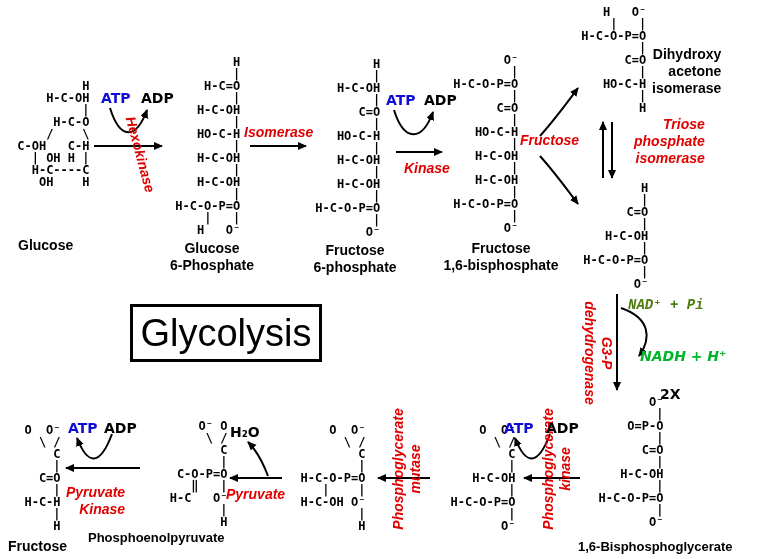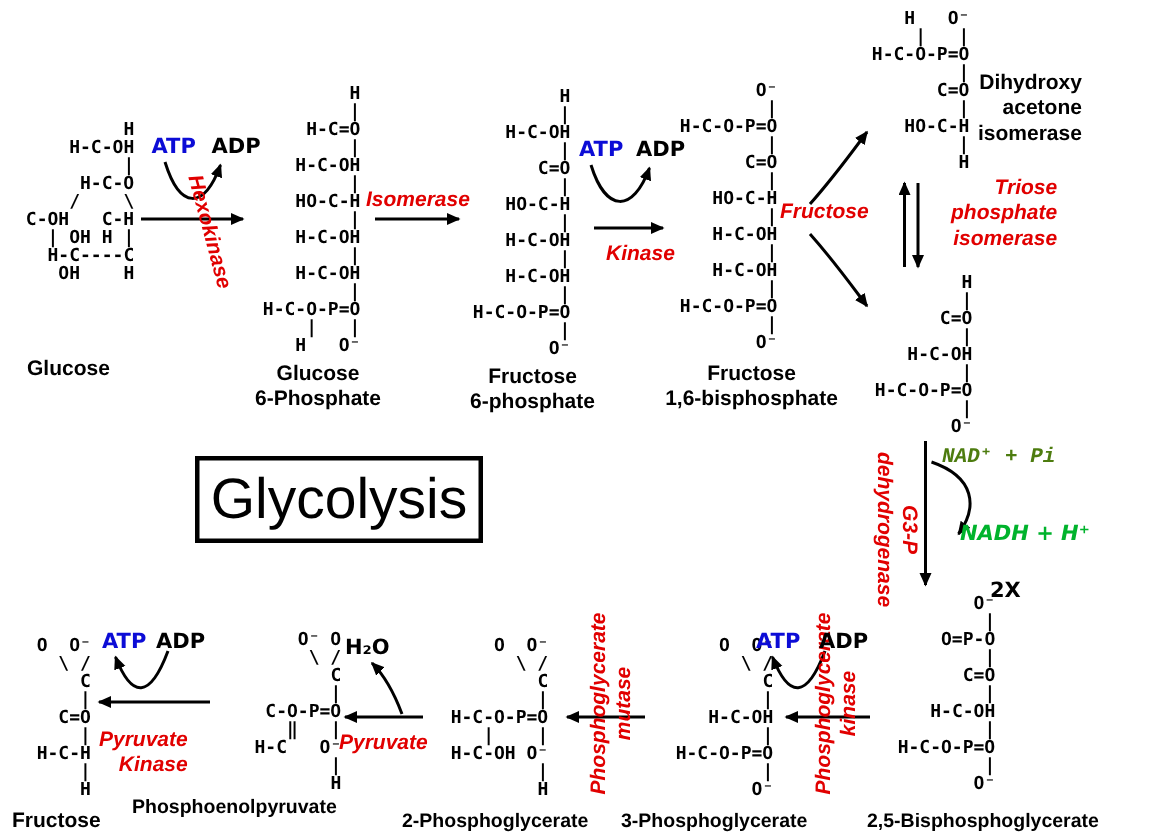--- a/index.html
+++ b/index.html
@@ -199,23 +199,21 @@
   <div class="abs mol-label" style="left:18px;top:237px">Glucose</div>
   <div class="abs mol-label" style="left:162px;top:240px;width:100px;text-align:center">Glucose
 6-Phosphate</div>
   <div class="abs mol-label" style="left:300px;top:242px;width:110px;text-align:center">Fructose
 6-phosphate</div>
   <div class="abs mol-label" style="left:436px;top:240px;width:130px;text-align:center">Fructose
 1,6-bisphosphate</div>
   <div class="abs mol-label" style="left:652px;top:46px">Dihydroxy
 acetone
 isomerase</div>
-  <div class="abs mol-label sm" style="left:578px;top:538px">2,5-Bisphosphoglycerate</div>
-  <div class="abs mol-label sm" style="left:414px;top:538px">3-Phosphoglycerate</div>
-  <div class="abs mol-label sm" style="left:268px;top:538px">2-Phosphoglycerate</div>
+  <div class="abs mol-label sm" style="left:578px;top:538px">1,6-Bisphosphoglycerate</div>
   <div class="abs mol-label sm" style="left:88px;top:529px">Phosphoenolpyruvate</div>
   <div class="abs mol-label" style="left:8px;top:538px">Fructose</div>
 
   <div class="abs enzyme rot75" style="left:95px;top:146px;width:90px;text-align:center">Hexokinase</div>
   <div class="abs enzyme" style="left:244px;top:124px">Isomerase</div>
   <div class="abs enzyme" style="left:404px;top:160px">Kinase</div>
   <div class="abs enzyme" style="left:520px;top:132px">Fructose</div>
   <div class="abs enzyme" style="left:634px;top:116px">Triose
 phosphate
 isomerase</div>

